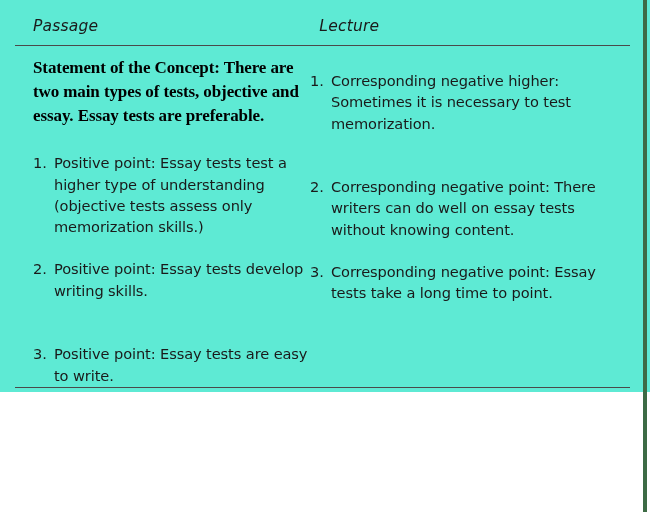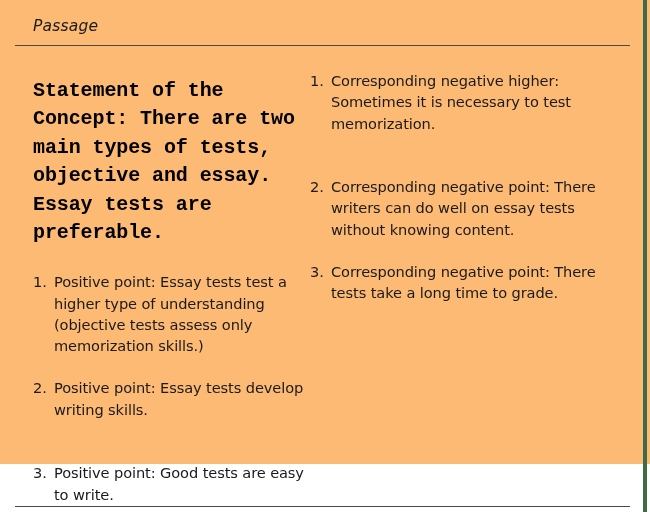--- a/index.html
+++ b/index.html
@@ -14,22 +14,22 @@
     font-family: "DejaVu Sans", sans-serif;
     overflow: hidden;
     position: relative;
   }
 
   .page {
     position: absolute;
     left: 0;
     top: 0;
     width: 650px;
-    height: 464px;
-    background: #fdba74;
+    height: 392px;
+    background: #5eead4;
   }
 
   
   .scan-edge {
     position: absolute;
     top: 0;
     left: 643px;
     width: 4px;
     height: 512px;
     background: #3d6b45;
@@ -70,26 +70,26 @@
   .body-row {
     display: flex;
   }
   .col {
     box-sizing: border-box;
   }
   .col.left  { width: 295px; padding-left: 18px; }
   .col.right { width: 320px; }
 
   .concept {
-    font-family: Liberation Mono, monospace;
+    font-family: Liberation Serif, serif;
     font-weight: 700;
-    font-size: 20px;
+    font-size: 17px;
     line-height: 1.42;
     color: #000000;
-    margin-top: 31px;
+    margin-top: 10px;
     letter-spacing: -0.1px;
   }
 
   .points {
     margin: 0;
     padding: 0;
     list-style: none;
     margin-top: 22px;
   }
   .point {
@@ -126,57 +126,58 @@
 </style>
 </head>
 <body>
 
 <div class="page">
 
   <div class="table-wrap">
 
     <div class="col-head-row">
       <div class="col-head left">Passage</div>
+      <div class="col-head right">Lecture</div>
     </div>
 
     <div class="rule top"></div>
 
     <div class="body-row">
 
       <div class="col left">
         <div class="concept">Statement of the Concept: There are two main types of tests, objective and essay. Essay tests are preferable.</div>
         <ul class="points">
           <li class="point p1">
             <span class="point-num">1.</span>
             <span class="point-text">Positive point: Essay tests test a higher type of understanding (objective tests assess only memorization skills.)</span>
           </li>
           <li class="point p2">
             <span class="point-num">2.</span>
             <span class="point-text">Positive point: Essay tests develop writing skills.</span>
           </li>
           <li class="point p3">
             <span class="point-num">3.</span>
-            <span class="point-text">Positive point: Good tests are easy to write.</span>
+            <span class="point-text">Positive point: Essay tests are easy to write.</span>
           </li>
         </ul>
       </div>
 
       <div class="col right">
         <ul class="points">
           <li class="point p1">
             <span class="point-num">1.</span>
             <span class="point-text">Corresponding negative higher: Sometimes it is necessary to test memorization.</span>
           </li>
           <li class="point p2">
             <span class="point-num">2.</span>
             <span class="point-text">Corresponding negative point: There writers can do well on essay tests without knowing content.</span>
           </li>
           <li class="point p3">
             <span class="point-num">3.</span>
-            <span class="point-text">Corresponding negative point: There tests take a long time to grade.</span>
+            <span class="point-text">Corresponding negative point: Essay tests take a long time to point.</span>
           </li>
         </ul>
       </div>
 
     </div>
 
     <div class="rule bottom"></div>
 
   </div>
 

